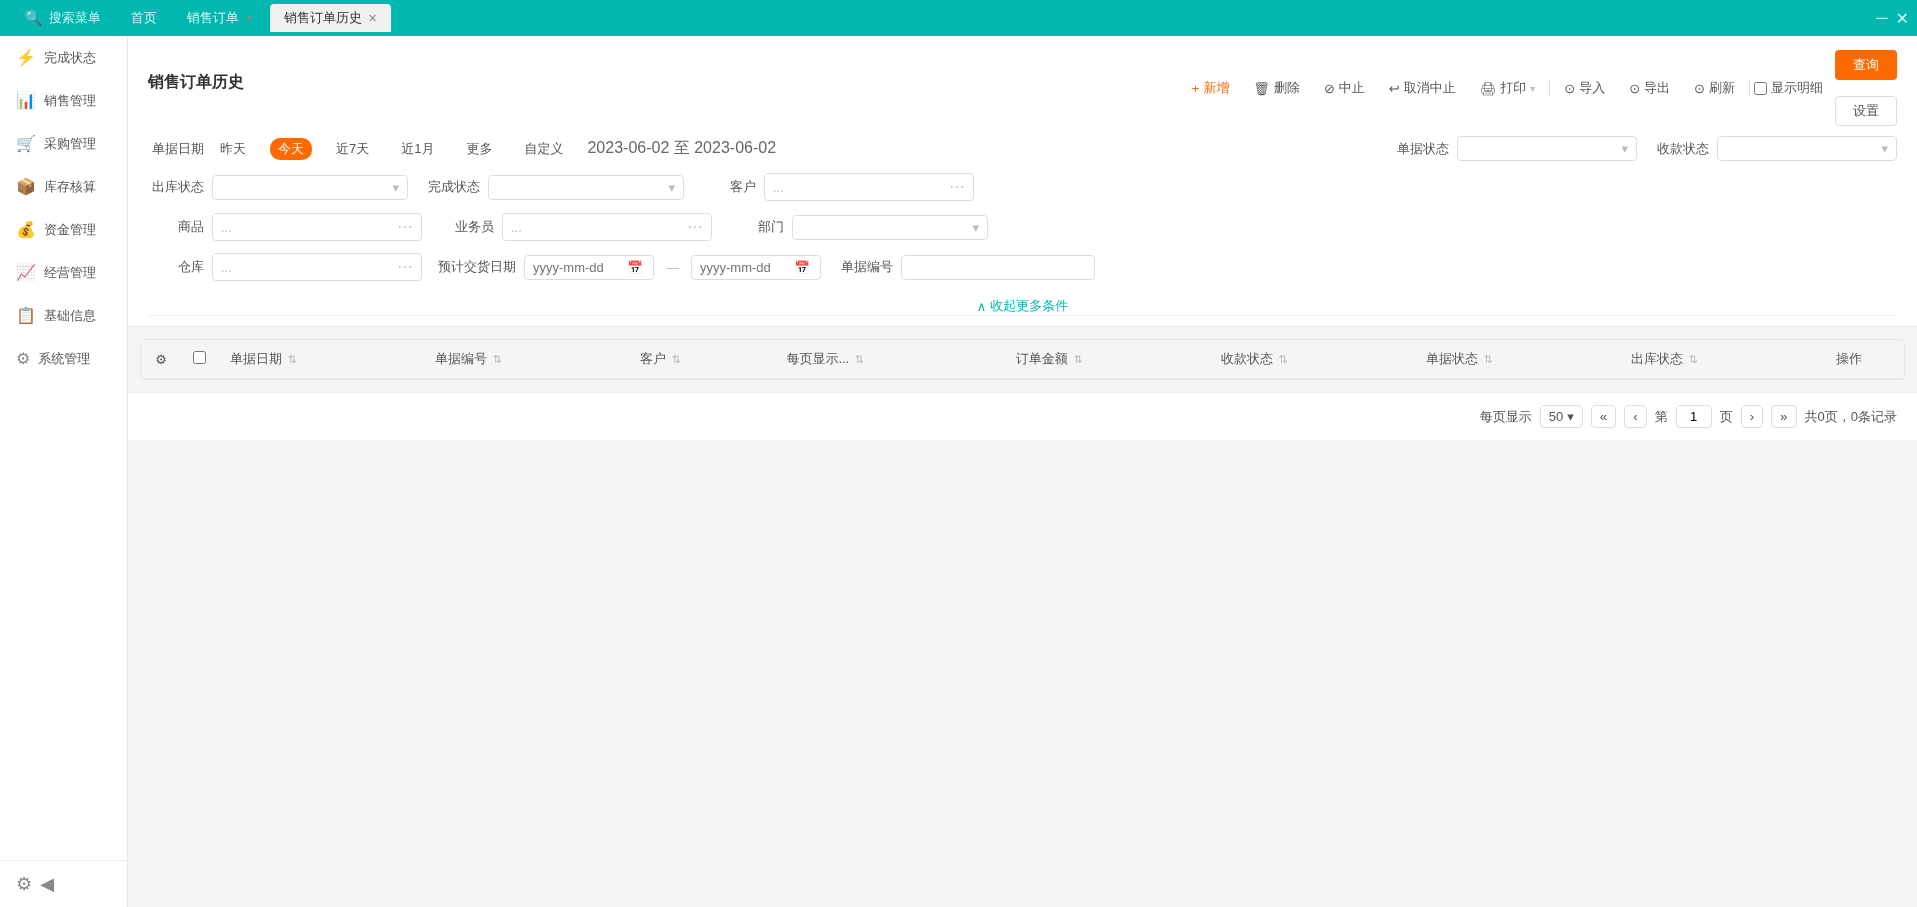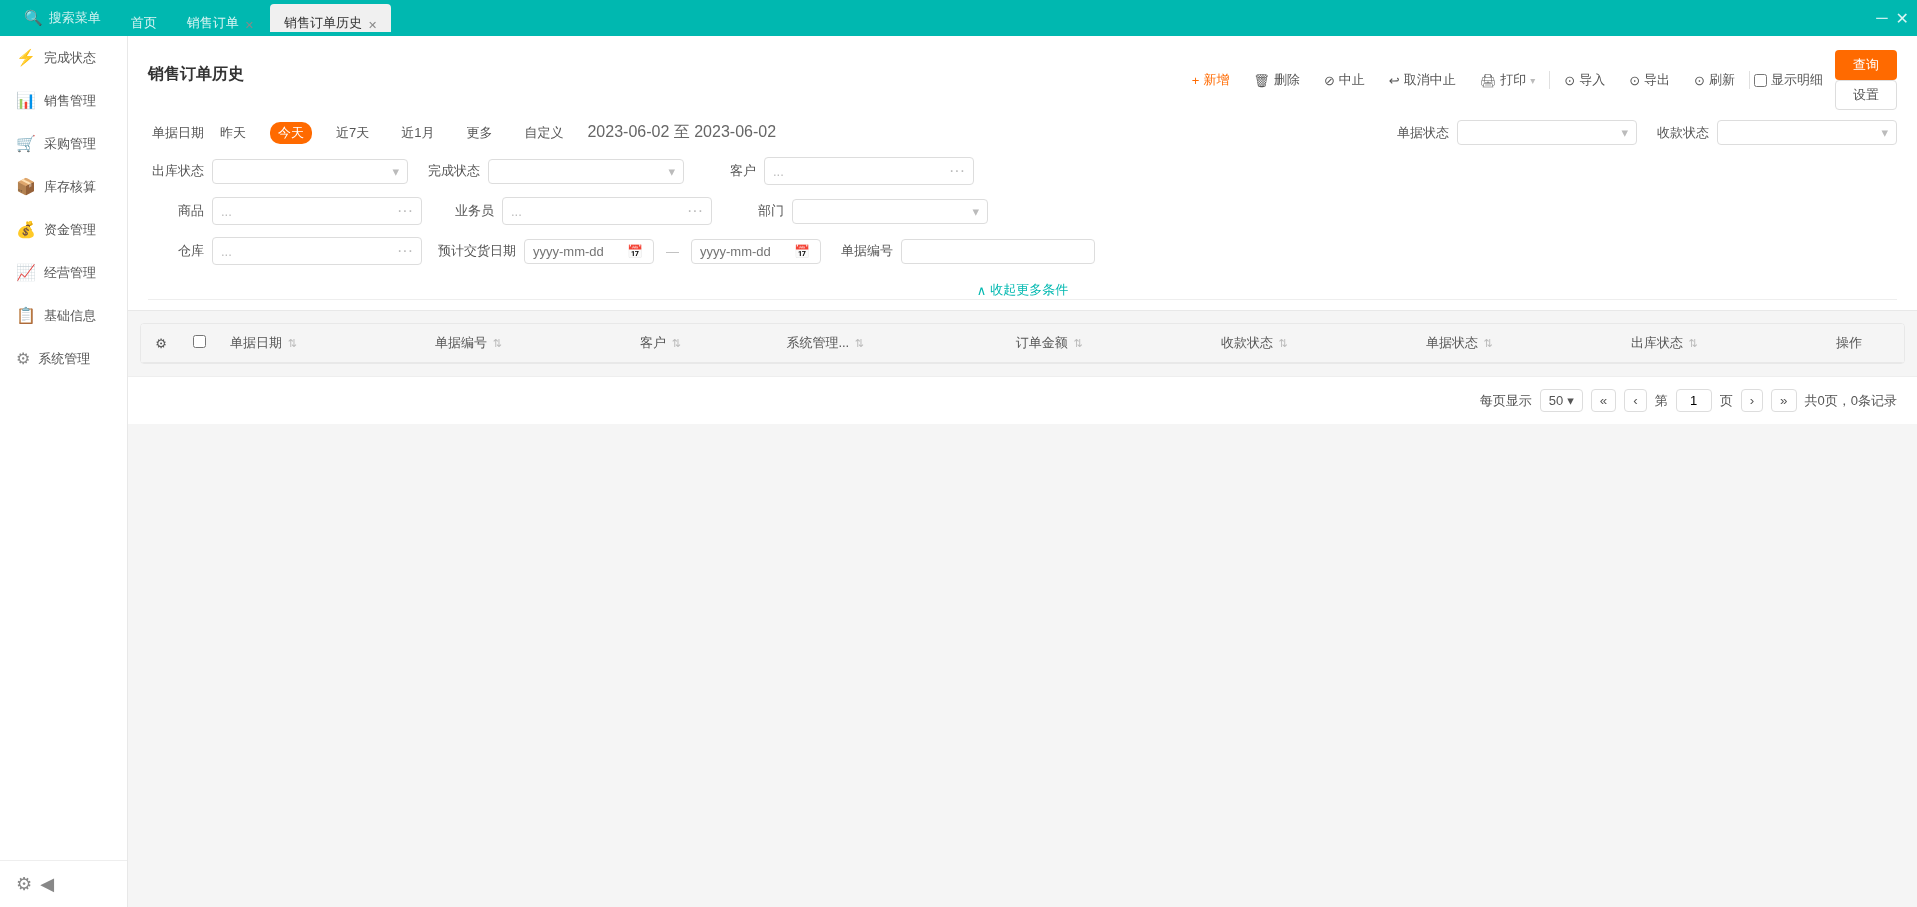--- a/index.html
+++ b/index.html
@@ -1,20 +1,20 @@
 <!DOCTYPE html>
 <html><head>
   <meta charset="utf-8">
   <style>
     * { box-sizing: border-box; margin: 0; padding: 0; }
     body { font-family: 'Microsoft YaHei', Arial, sans-serif; font-size: 13px; background: #f5f5f5; color: #333; display: flex; flex-direction: column; height: 100vh; overflow: hidden; }
 
     
     .top-tabbar { background: #00b8b0; display: flex; align-items: center; height: 36px; padding: 0 8px; }
-    .tab-item { display: flex; align-items: flex-end; padding: 0 14px; height: 28px; border-radius: 4px 4px 0 0; font-size: 13px; cursor: pointer; color: rgba(255,255,255,0.85); margin-right: 2px; gap: 6px; }
+    .tab-item { display: flex; align-items: center; padding: 0 14px; height: 28px; border-radius: 4px 4px 0 0; font-size: 13px; cursor: pointer; color: rgba(255,255,255,0.85); margin-right: 2px; gap: 6px; }
     .tab-item.active { background: #f0f0f0; color: #333; }
     .tab-close { font-size: 11px; color: #888; cursor: pointer; }
     .top-tabbar-right { margin-left: auto; display: flex; align-items: center; gap: 8px; }
     .top-icon-btn { color: rgba(255,255,255,0.85); font-size: 16px; cursor: pointer; }
 
     
     .main-layout { display: flex; flex: 1; overflow: hidden; }
 
     
     .sidebar { width: 128px; background: #fff; border-right: 1px solid #e8e8e8; display: flex; flex-direction: column; }
@@ -181,21 +181,21 @@
           </button>
           <button class="toolbar-btn">
             <span>⊙</span>
             <span>刷新</span>
           </button>
           <div class="toolbar-divider"></div>
           <label class="show-detail-label">
             <input type="checkbox" style="">
             <span>显示明细</span>
           </label>
-          <div style="display:flex;flex-direction:column;gap:0;margin-left:8px;">
+          <div style="display:flex;flex-direction:column;gap:16px;margin-left:8px;">
             <button class="query-btn">查询</button>
             <button class="set-btn">设置</button>
           </div>
         </div>
       </div>
 
       <div class="filter-area" style="padding:0;">
 
         <div class="filter-row">
           <div class="filter-item">
@@ -327,21 +327,21 @@
               </th>
               <th>
                 <span>单据编号</span>
                 <span class="sort-icon">⇅</span>
               </th>
               <th>
                 <span>客户</span>
                 <span class="sort-icon">⇅</span>
               </th>
               <th>
-                <span>系统管理...</span>
+                <span>每页显示...</span>
                 <span class="sort-icon">⇅</span>
               </th>
               <th>
                 <span>订单金额</span>
                 <span class="sort-icon">⇅</span>
               </th>
               <th>
                 <span>收款状态</span>
                 <span class="sort-icon">⇅</span>
               </th>

